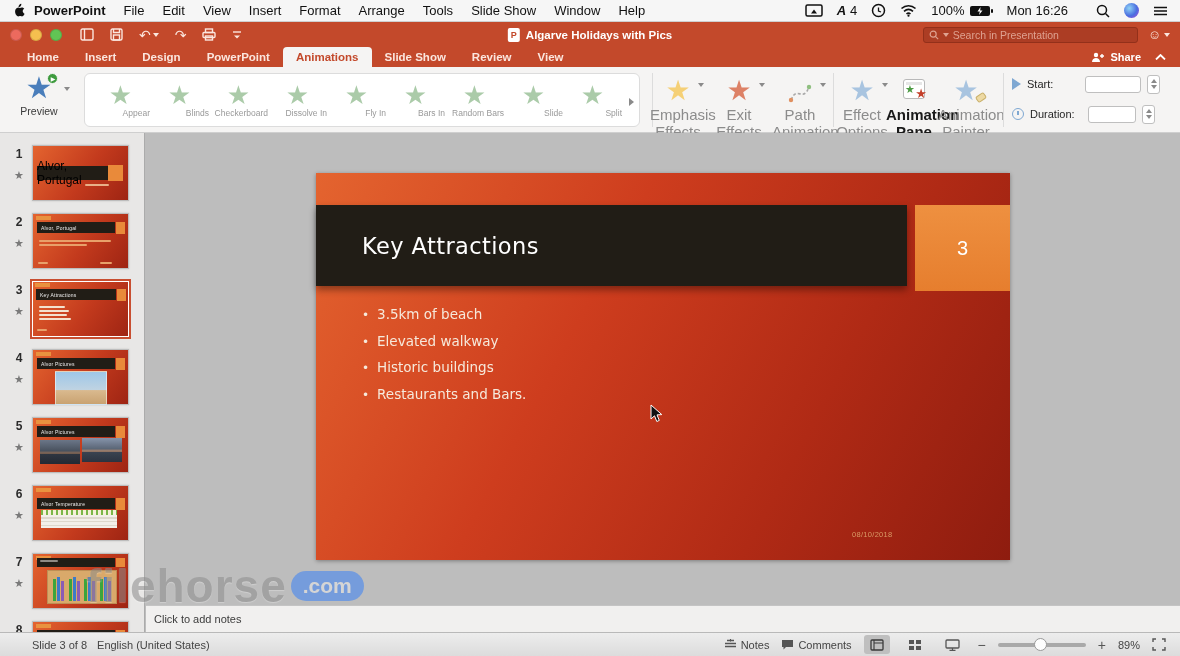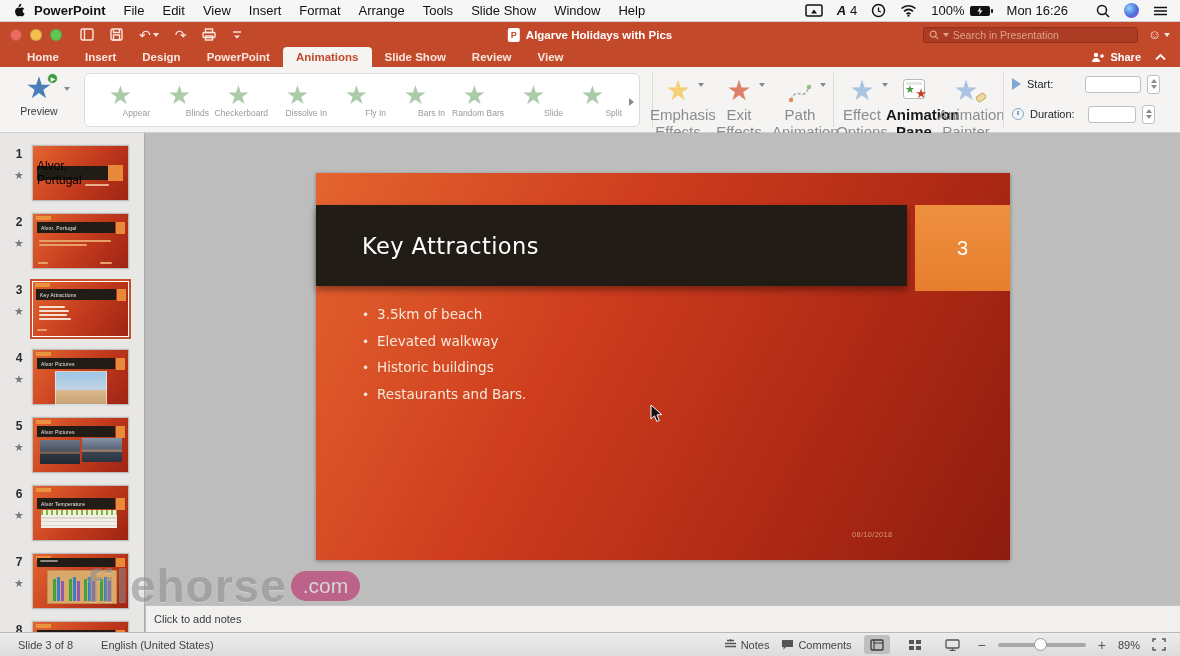--- a/index.html
+++ b/index.html
@@ -126,34 +126,34 @@
   .bullets li { color:#F6E9DB; font-size:13.5px; margin-bottom:10.5px; font-family:"DejaVu Sans","Liberation Sans",sans-serif; }
   .bullets li::before { content:"•"; margin-right:8px; font-size:12px; }
   .slide-date { position:absolute; left:536px; top:357px; color:#D99A66; font-size:7.5px; letter-spacing:.3px; }
 
   
   .notes { position:absolute; left:146px; right:0; top:472px; height:27px; background:#F1F0EF; border-top:1px solid #C4C4C4; display:flex; align-items:center; padding-left:8px; }
   .notes .ph { color:#3C3C3C; font-size:11px; }
 
   
   .statusbar { position:absolute; left:0; top:632px; width:1180px; height:24px; background:linear-gradient(#EDEDED,#DCDCDC); border-top:1px solid #B9B9B9; display:flex; align-items:center; color:#444; font-size:11px; }
-  .sb-left { display:flex; gap:28px; padding-left:18px; }
+  .sb-left { display:flex; gap:10px; padding-left:32px; }
   .sb-right { margin-left:auto; display:flex; align-items:center; gap:12px; padding-right:14px; }
   .sb-ic { display:flex; align-items:center; gap:4px; }
   .sb-ic svg { display:block; }
   .view-btn { width:26px; height:19px; border-radius:3px; display:flex; align-items:center; justify-content:center; }
   .view-btn.active { background:#BFBFBF; }
   .zoom-track { width:88px; height:4px; background:#A9A9A9; border-radius:2px; position:relative; }
   .zoom-knob { position:absolute; left:36px; top:-5px; width:13px; height:13px; border-radius:50%; background:#FDFDFD; border:1px solid #999; }
   .zbtn { font-size:14px; color:#555; line-height:1; }
 
   
   .watermark { position:absolute; left:86px; top:559px; z-index:40; display:flex; align-items:center; opacity:.55; pointer-events:none; }
   .watermark .wm-main { font-size:46px; font-weight:800; color:#8C8C8C; letter-spacing:1px; text-shadow:0 1px 1px rgba(255,255,255,.5); }
-  .watermark .wm-com { margin-left:4px; background:#be185d; color:#E9E9E9; border-radius:16px; padding:3px 12px; font-size:21px; font-weight:400; }
+  .watermark .wm-com { margin-left:4px; background:#3b82f6; color:#E9E9E9; border-radius:16px; padding:3px 12px; font-size:21px; font-weight:700; }
 
   
   .cursor { position:absolute; left:650px; top:404px; z-index:50; }
 </style>
 </head>
 <body>
 
 <div class="app">
 
   <div class="menubar">

